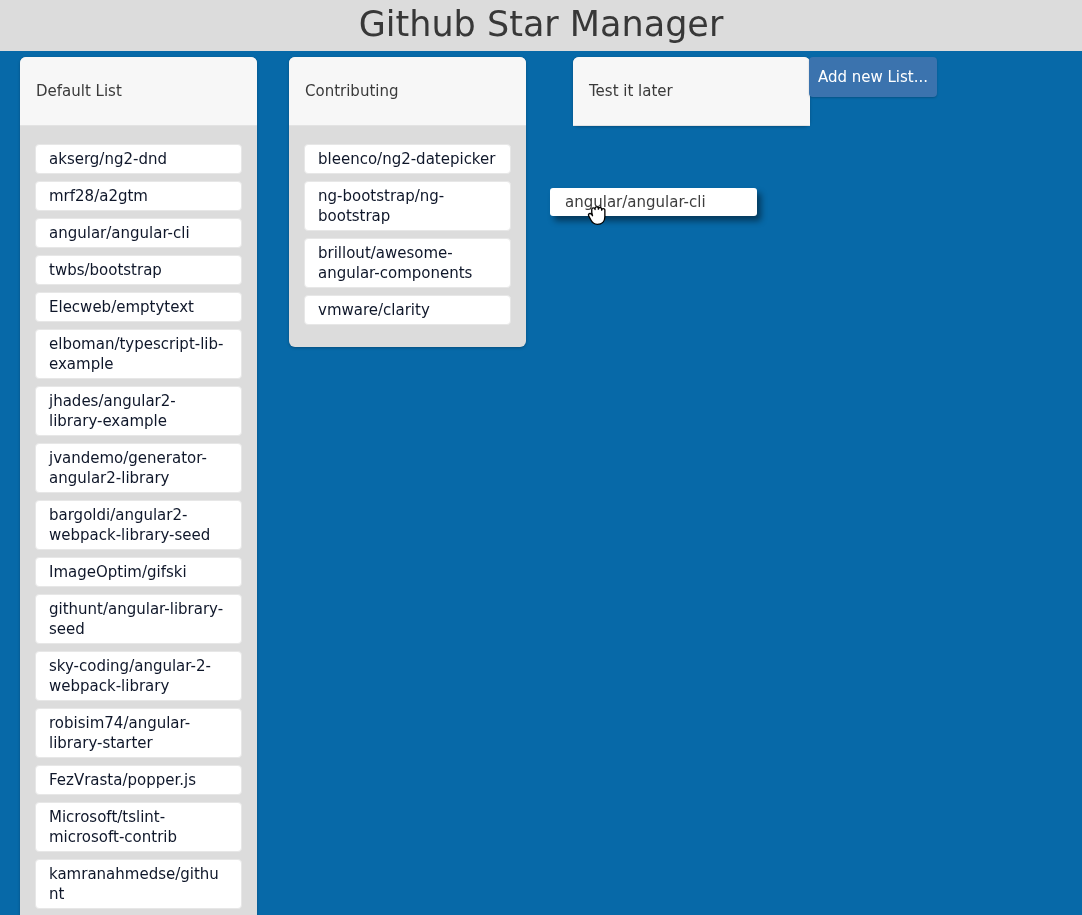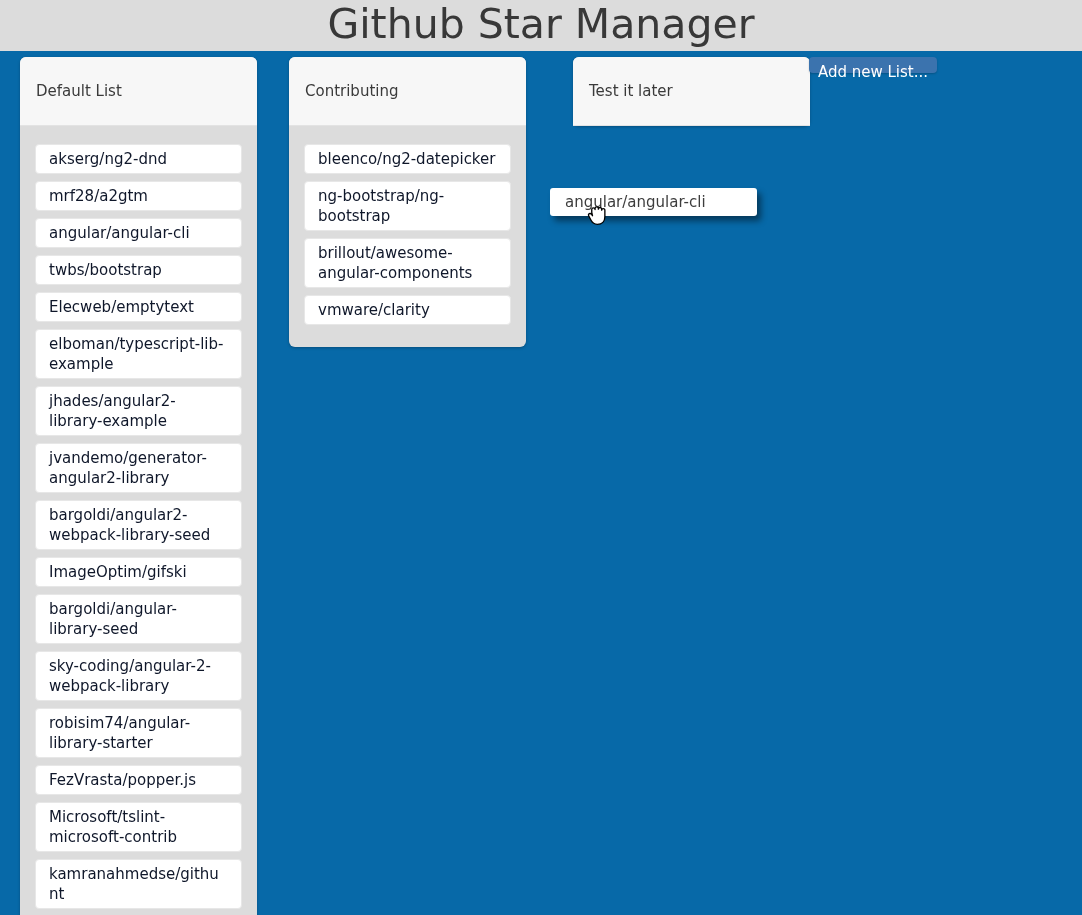--- a/index.html
+++ b/index.html
@@ -12,21 +12,21 @@
   body {
     position:relative;
     background:var(--background);
     font-family:"DejaVu Sans","Liberation Sans",sans-serif;
   }
   .topbar {
     position:absolute; top:0; left:0; width:1082px; height:51px;
     background:var(--topbar); text-align:center;
   }
   .topbar h1 {
-    font-size:41px; font-weight:400; color:var(--title_text);
+    font-size:35px; font-weight:400; color:var(--title_text);
     line-height:49px; white-space:nowrap;
   }
   .list-card {
     position:absolute; top:57px; width:237px;
     background:var(--list_body); border-radius:6px;
     box-shadow:0 1px 3px rgba(0,0,0,0.25);
   }
   .list-card.col0 { left:20px; }
   .list-card.col1 { left:289px; }
   .list-card.col2 { left:573px; }
@@ -38,21 +38,21 @@
   }
   .list-body { padding:18px 15px 15px; }
   .repo-item {
     box-sizing:border-box;
     background:var(--item_bg); border:1px solid var(--item_border);
     border-radius:4px; padding:4px 13px; margin-bottom:7px;
     font-size:15px; line-height:20px; color:#0f172a;
     cursor:pointer; word-wrap:break-word;
   }
   .add-list-btn {
-    position:absolute; left:809px; top:57px; width:128px; height:16px;
+    position:absolute; left:809px; top:57px; width:128px; height:40px;
     background:var(--button); border:none; border-radius:4px;
     color:var(--button_text); font-size:15px; line-height:31px;
     text-align:center; font-family:inherit; cursor:pointer;
     box-shadow:0 1px 2px rgba(0,0,0,0.2);
   }
   .drag-ghost {
     position:absolute; left:550px; top:188px; width:207px;
     box-sizing:border-box;
     background:var(--item_bg); border-radius:3px;
     padding:4px 15px; font-size:15px; line-height:20px; color:#3d3d3d;
@@ -74,21 +74,21 @@
       <div class="repo-item">akserg/ng2-dnd</div>
       <div class="repo-item">mrf28/a2gtm</div>
       <div class="repo-item">angular/angular-cli</div>
       <div class="repo-item">twbs/bootstrap</div>
       <div class="repo-item">Elecweb/emptytext</div>
       <div class="repo-item">elboman/typescript-lib-example</div>
       <div class="repo-item">jhades/angular2-library-example</div>
       <div class="repo-item">jvandemo/generator-angular2-library</div>
       <div class="repo-item">bargoldi/angular2-webpack-library-seed</div>
       <div class="repo-item">ImageOptim/gifski</div>
-      <div class="repo-item">bargoldi/angular-library-seed</div>
+      <div class="repo-item">githunt/angular-library-seed</div>
       <div class="repo-item">sky-coding/angular-2-webpack-library</div>
       <div class="repo-item">robisim74/angular-library-starter</div>
       <div class="repo-item">FezVrasta/popper.js</div>
       <div class="repo-item">Microsoft/tslint-microsoft-contrib</div>
       <div class="repo-item">kamranahmedse/githunt</div>
       <div class="repo-item">braziljs/eloquente-javascript</div>
     </div>
 </div>
 
 <div class="list-card col1">

